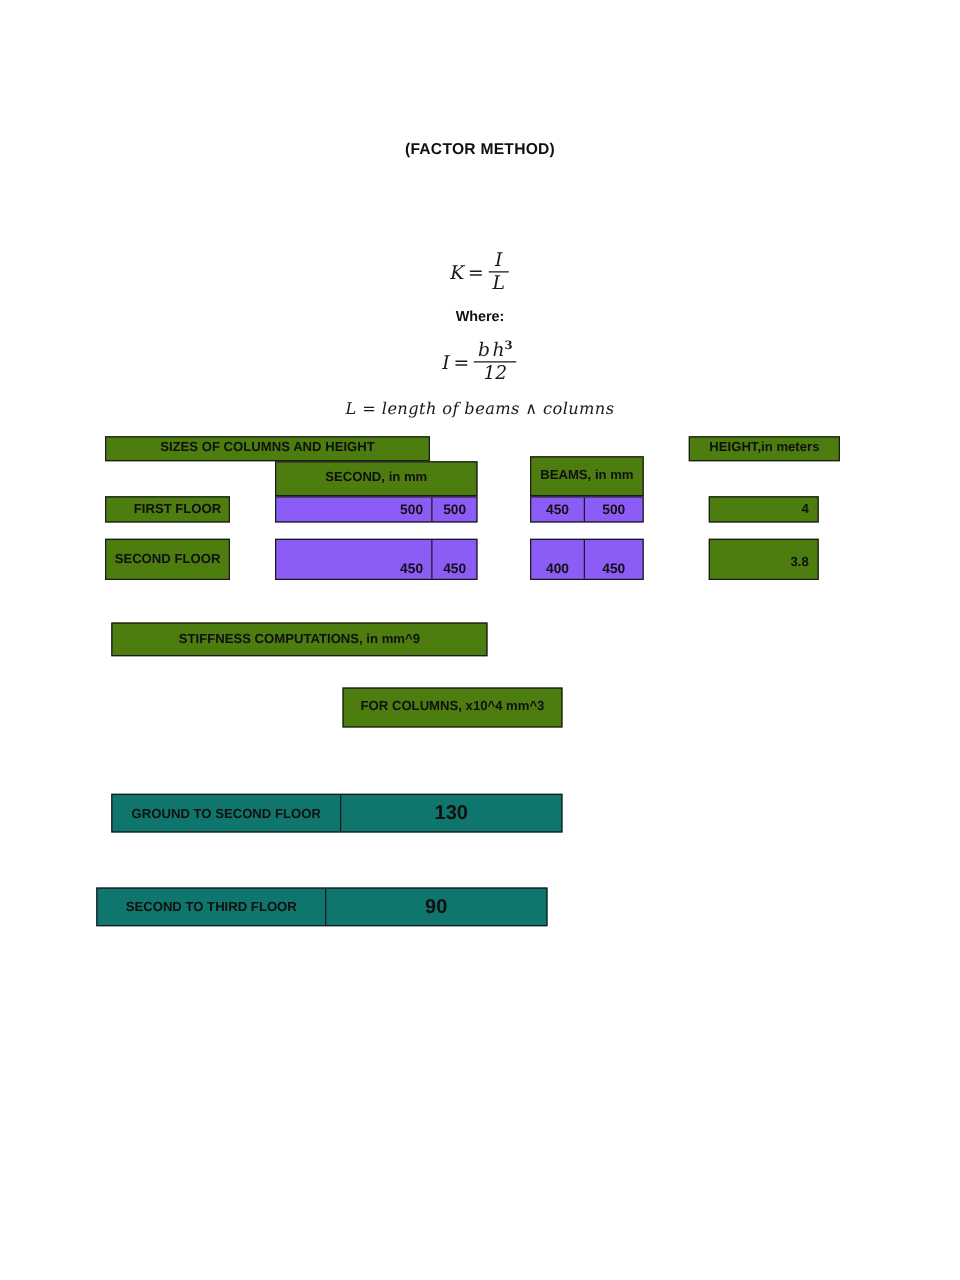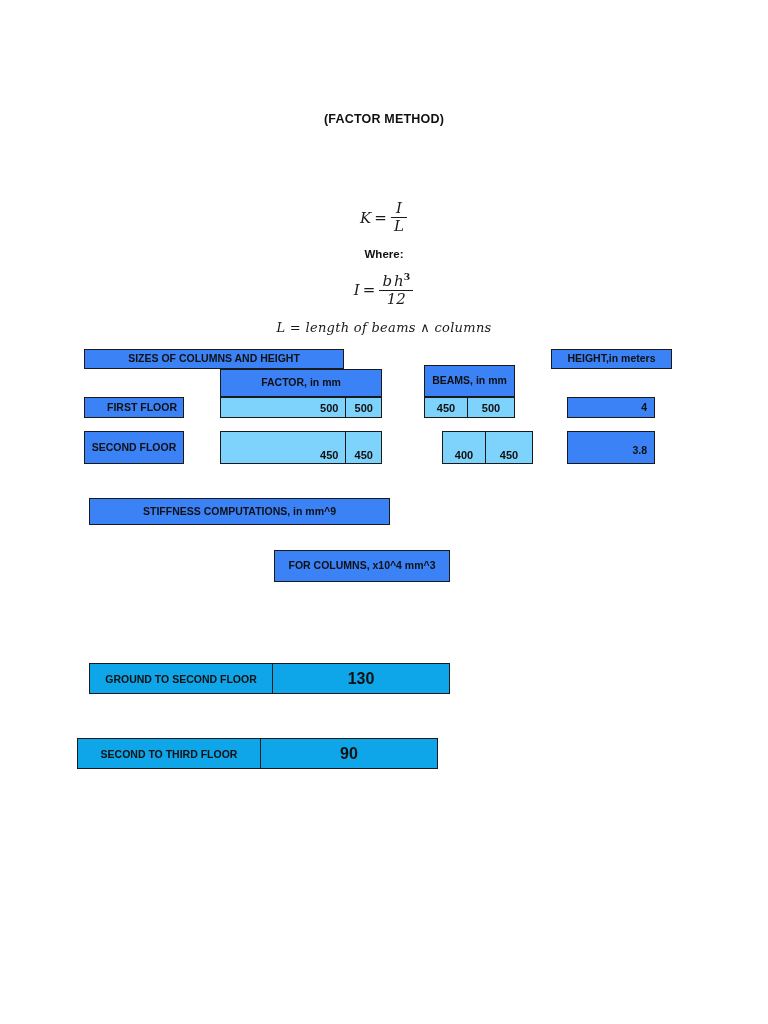--- a/index.html
+++ b/index.html
@@ -95,58 +95,57 @@
     text-align: center;
     font-size: 13px;
     letter-spacing: 0.3px;
   }
 
   
   .box {
     position: absolute;
     box-sizing: border-box;
     border: 1.6px solid #1a1a1a;
-    background: #3b82f6;
+    background: #4d7c0f;
     font-size: 10.5px;
     font-weight: bold;
     color: #101010;
     display: flex;
     align-items: center;
     justify-content: center;
     text-align: center;
     line-height: 1.25;
   }
   .box.right  { justify-content: flex-end; padding-right: 7px; text-align: right; }
   .cellgrid {
     position: absolute;
     box-sizing: border-box;
     border: 1.6px solid #1a1a1a;
-    background: #7dd3fc;
+    background: #8b5cf6;
     display: flex;
   }
   .cellgrid > .cell {
     box-sizing: border-box;
     display: flex;
     align-items: center;
     justify-content: center;
     font-size: 11px;
     font-weight: bold;
     color: #101010;
   }
   .cellgrid > .cell + .cell { border-left: 1.6px solid #1a1a1a; }
   .cell.right { justify-content: flex-end; padding-right: 7px; }
 
   
   .srow {
     position: absolute;
     box-sizing: border-box;
     border: 1.6px solid #1a1a1a;
-    background: #0ea5e9;
-    display: flex;
-    margin-top: 28px;
+    background: #0f766e;
+    display: flex;
   }
   .srow .lbl {
     box-sizing: border-box;
     display: flex;
     align-items: center;
     justify-content: center;
     font-size: 10.5px;
     font-weight: bold;
     color: #101010;
   }
@@ -187,21 +186,21 @@
     <span class="frac">
       <span class="num"><span>b</span><span style="display:inline-block;width:2px"></span><span>h</span><sup>3</sup></span>
       <span class="den">12</span>
     </span>
   </div>
 
   <div class="math" id="eq-l">L = length of beams ∧ columns</div>
 
   <div class="box" style="left:84px; top:349px; width:260px; height:20px;">SIZES OF COLUMNS AND HEIGHT</div>
 
-  <div class="box" style="left:220px; top:369px; width:162px; height:28px;">FACTOR, in mm</div>
+  <div class="box" style="left:220px; top:369px; width:162px; height:28px;">SECOND, in mm</div>
 
   <div class="box" style="left:424px; top:365px; width:91px; height:32px;">BEAMS, in mm</div>
 
   <div class="box" style="left:551px; top:349px; width:121px; height:20px;">HEIGHT,in meters</div>
 
   <div class="box" style="left:84px; top:397px; width:100px; height:21px;padding-left:16px;">FIRST FLOOR</div>
 
   <div class="cellgrid" style="left:220px; top:397px; width:162px; height:21px;">
     <div class="cell right" style="width:126px;">500</div>
     <div class="cell" style="width:36px;">500</div>
@@ -214,21 +213,21 @@
 
   <div class="box right" style="left:567px; top:397px; width:88px; height:21px;">4</div>
 
   <div class="box" style="left:84px; top:431px; width:100px; height:33px;">SECOND FLOOR</div>
 
   <div class="cellgrid" style="left:220px; top:431px; width:162px; height:33px;">
     <div class="cell right" style="width:126px; align-items:flex-end; padding-bottom:2px;">450</div>
     <div class="cell" style="width:36px; align-items:flex-end; padding-bottom:2px;">450</div>
   </div>
 
-  <div class="cellgrid" style="left:424px; top:431px; width:91px; height:33px;margin-left:18px;">
+  <div class="cellgrid" style="left:424px; top:431px; width:91px; height:33px;">
     <div class="cell" style="width:43px; align-items:flex-end; padding-bottom:2px;">400</div>
     <div class="cell" style="width:48px; align-items:flex-end; padding-bottom:2px;">450</div>
   </div>
 
   <div class="box right" style="left:567px; top:431px; width:88px; height:33px; align-items:flex-end; padding-bottom:6px;">3.8</div>
 
   <div class="box" style="left:89px; top:498px; width:301px; height:27px;">STIFFNESS COMPUTATIONS, in mm^9</div>
 
   <div class="box" style="left:274px; top:550px; width:176px; height:32px; padding:0 6px;">FOR COLUMNS, x10^4 mm^3</div>
 

